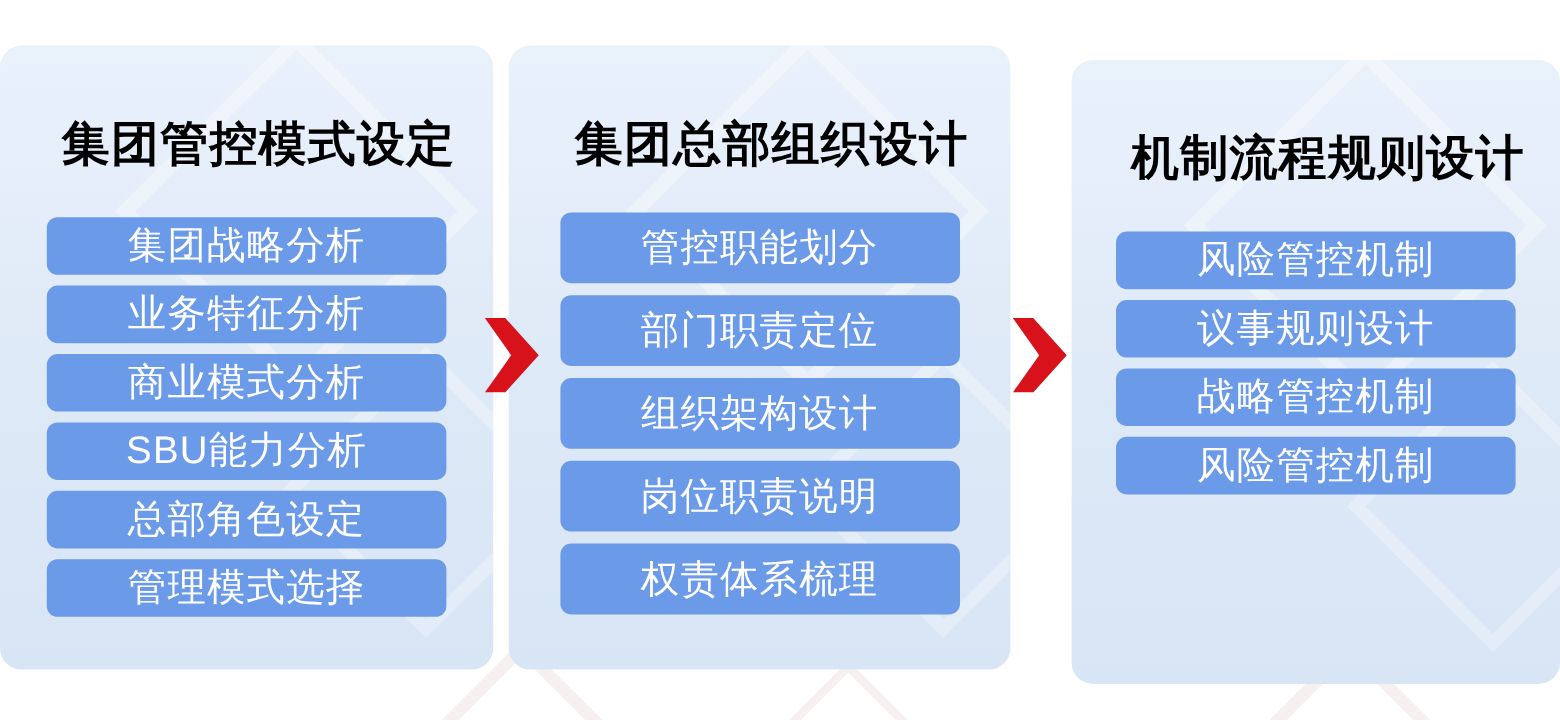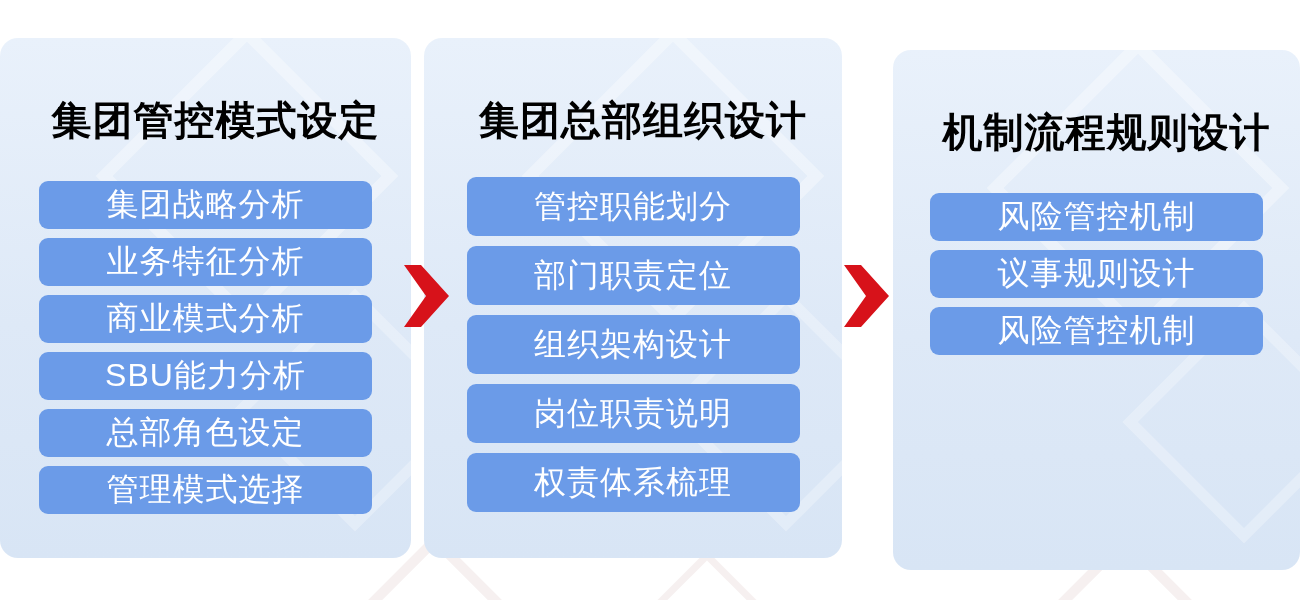--- a/index.html
+++ b/index.html
@@ -171,17 +171,18 @@
     <svg viewBox="0 0 45 62" xmlns="http://www.w3.org/2000/svg" aria-hidden="true">
       <path d="M0 0 L17 0 L45 31 L17 62 L0 62 L22 31 Z" fill="#d7121a"></path>
     </svg>
   </div>
 
   <section class="panel" id="panel-2">
     <h2 class="panel-title">机制流程规则设计</h2>
     <ul class="item-list">
       <li class="item">风险管控机制</li>
       <li class="item">议事规则设计</li>
+      <li class="item">战略管控机制</li>
       <li class="item">风险管控机制</li>
     </ul>
   </section>
 
 </div>
 
 </body></html>

